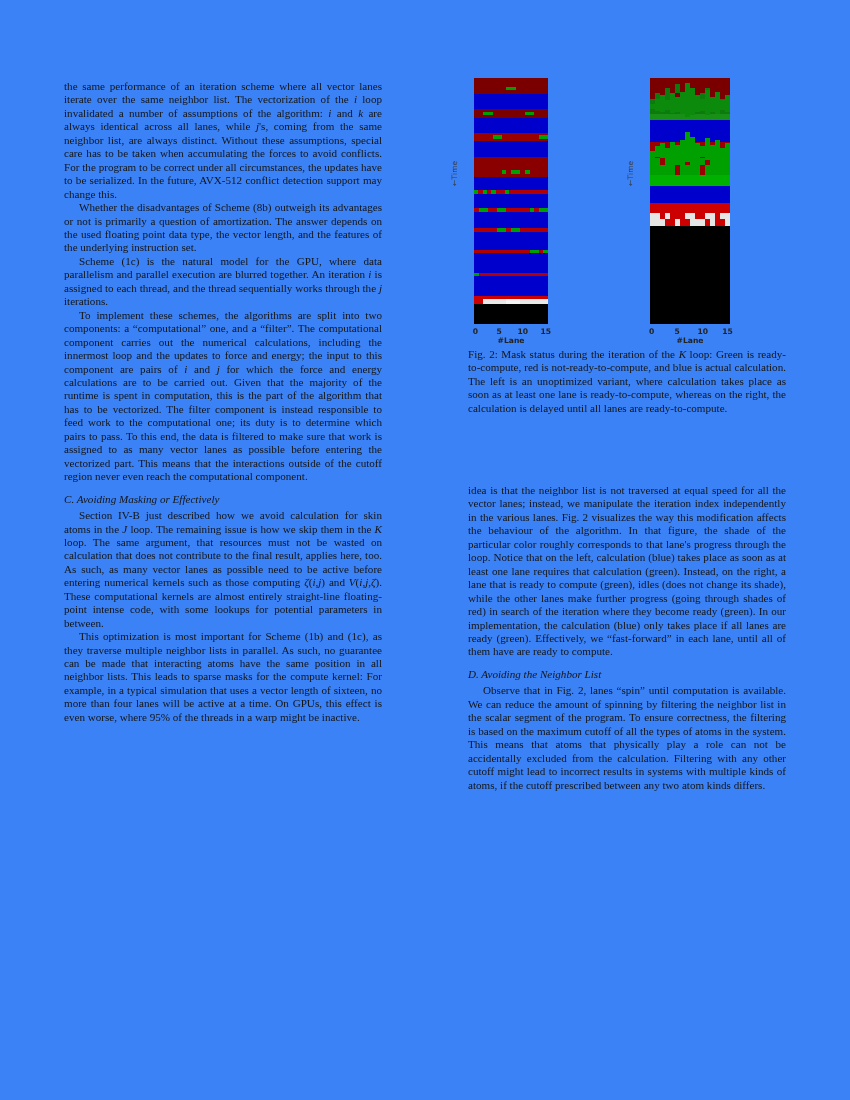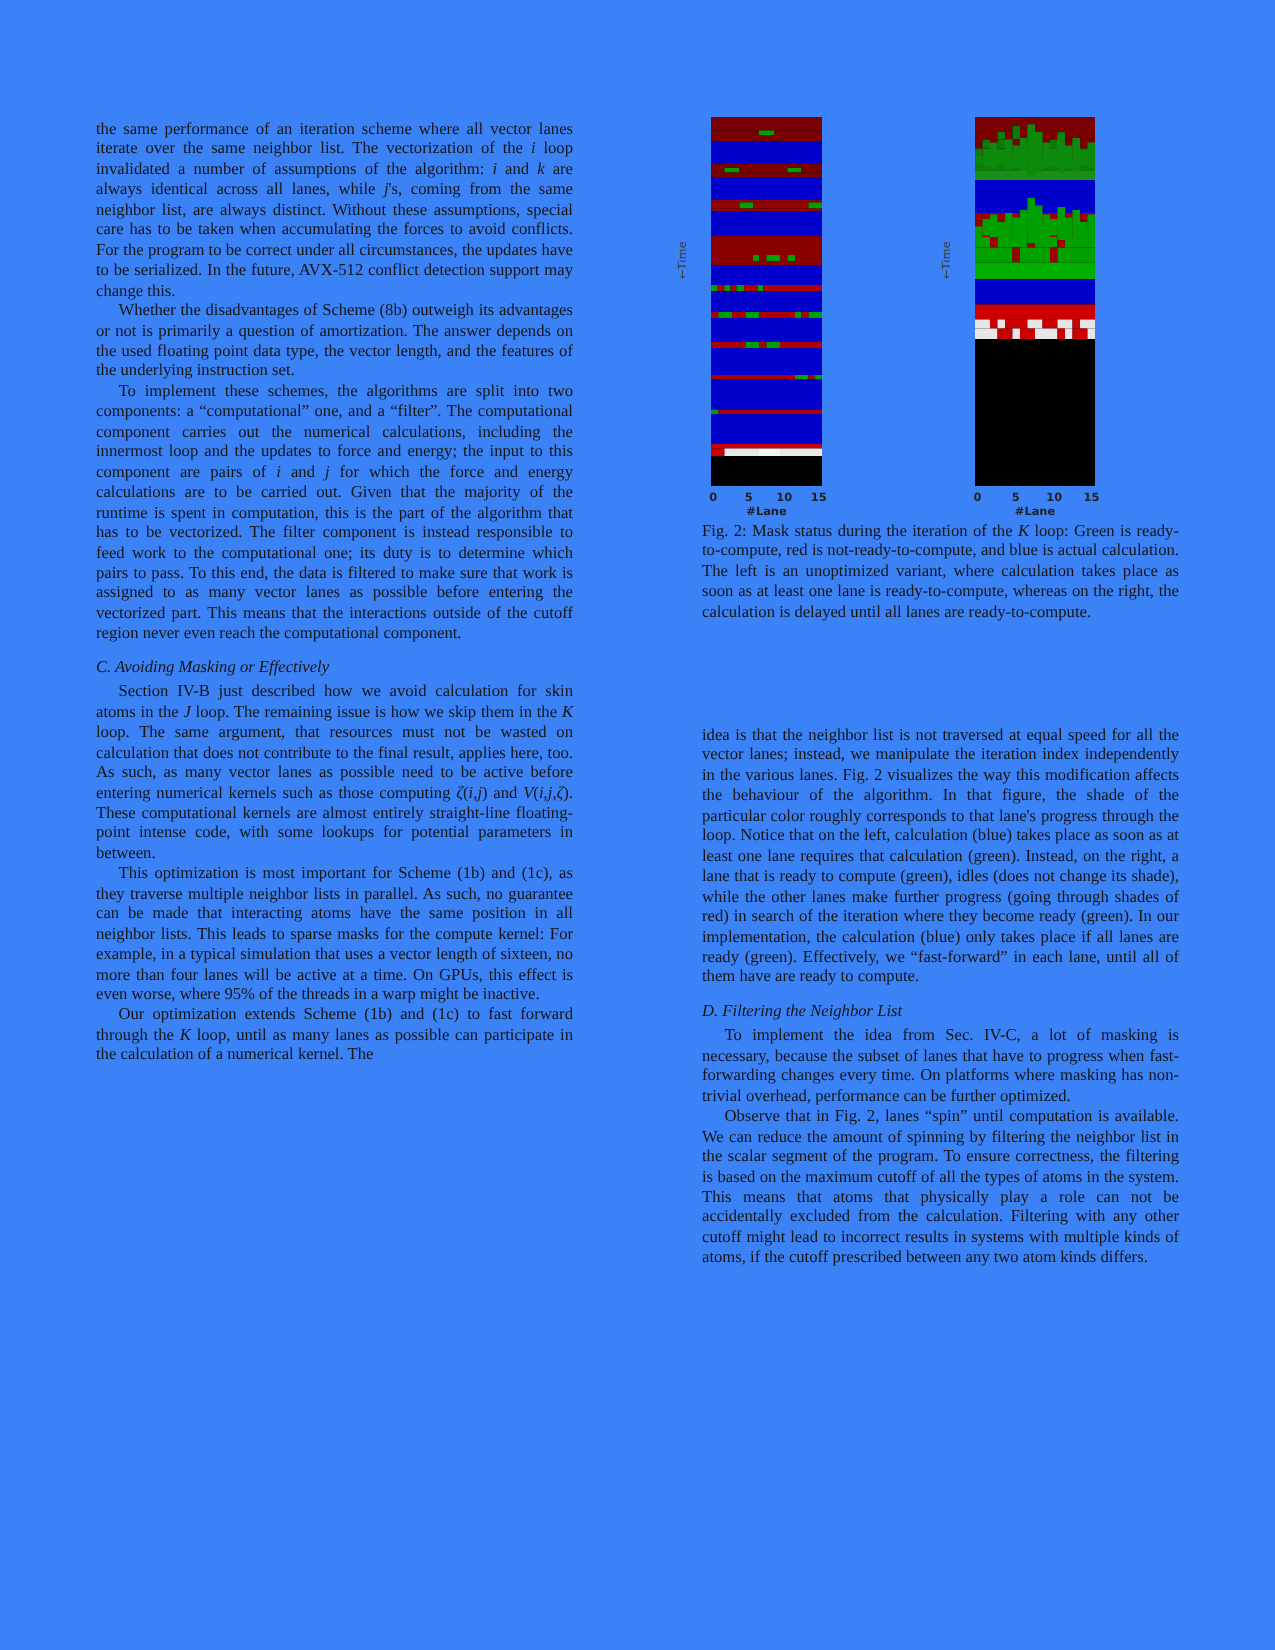--- a/index.html
+++ b/index.html
@@ -146,26 +146,26 @@
   }
 </style>
 </head>
 <body>
 
 <div class="page">
 
   <div class="col col-left">
     <p class="body noindent">the same performance of an iteration scheme where all vector lanes iterate over the same neighbor list. The vectorization of the <i>i</i> loop invalidated a number of assumptions of the algorithm: <i>i</i> and <i>k</i> are always identical across all lanes, while <i>j</i>'s, coming from the same neighbor list, are always distinct. Without these assumptions, special care has to be taken when accumulating the forces to avoid conflicts. For the program to be correct under all circumstances, the updates have to be serialized. In the future, AVX-512 conflict detection support may change this.</p>
     <p class="body">Whether the disadvantages of Scheme (8b) outweigh its advantages or not is primarily a question of amortization. The answer depends on the used floating point data type, the vector length, and the features of the underlying instruction set.</p>
+    <p class="body">Scheme (1c) is the natural model for the GPU, where data parallelism and parallel execution are blurred together. An iteration <i>i</i> is assigned to each thread, and the thread sequentially works through the <i>j</i> iterations.</p>
     <p class="body">To implement these schemes, the algorithms are split into two components: a “computational” one, and a “filter”. The computational component carries out the numerical calculations, including the innermost loop and the updates to force and energy; the input to this component are pairs of <i>i</i> and <i>j</i> for which the force and energy calculations are to be carried out. Given that the majority of the runtime is spent in computation, this is the part of the algorithm that has to be vectorized. The filter component is instead responsible to feed work to the computational one; its duty is to determine which pairs to pass. To this end, the data is filtered to make sure that work is assigned to as many vector lanes as possible before entering the vectorized part. This means that the interactions outside of the cutoff region never even reach the computational component.</p>
 
     <h3 class="section">C.  Avoiding Masking or Effectively</h3>
     <p class="body">Section IV-B just described how we avoid calculation for skin atoms in the <i>J</i> loop. The remaining issue is how we skip them in the <i>K</i> loop. The same argument, that resources must not be wasted on calculation that does not contribute to the final result, applies here, too. As such, as many vector lanes as possible need to be active before entering numerical kernels such as those computing <i>ζ</i>(<i>i</i>,<i>j</i>) and <i>V</i>(<i>i</i>,<i>j</i>,<i>ζ</i>). These computational kernels are almost entirely straight-line floating-point intense code, with some lookups for potential parameters in between.</p>
     <p class="body">This optimization is most important for Scheme (1b) and (1c), as they traverse multiple neighbor lists in parallel. As such, no guarantee can be made that interacting atoms have the same position in all neighbor lists. This leads to sparse masks for the compute kernel: For example, in a typical simulation that uses a vector length of sixteen, no more than four lanes will be active at a time. On GPUs, this effect is even worse, where 95% of the threads in a warp might be inactive.</p>
-    <p class="body">Our optimization extends Scheme (1b) and (1c) to fast forward through the <i>K</i> loop, until as many lanes as possible can participate in the calculation of a numerical kernel. The</p>
   </div>
 
   <div class="figure-wrap">
     <div class="plots">
 
       <div class="plot-block left">
         <div class="ylabel">←Time</div>
         <div class="plot-area" id="plot0">
             <div class="row" style="top: 0%; height: 3.7037%;">
               <div class="cell" style="background: rgb(122, 0, 0); flex: 16 0 0px;"></div>
@@ -518,18 +518,17 @@
         </div>
       </div>
 
     </div>
   </div>
 
   <div class="caption">Fig. 2: Mask status during the iteration of the <i>K</i> loop: Green is ready-to-compute, red is not-ready-to-compute, and blue is actual calculation. The left is an unoptimized variant, where calculation takes place as soon as at least one lane is ready-to-compute, whereas on the right, the calculation is delayed until all lanes are ready-to-compute.</div>
 
   <div class="rightbody">
     <p class="body noindent">idea is that the neighbor list is not traversed at equal speed for all the vector lanes; instead, we manipulate the iteration index independently in the various lanes. Fig. 2 visualizes the way this modification affects the behaviour of the algorithm. In that figure, the shade of the particular color roughly corresponds to that lane's progress through the loop. Notice that on the left, calculation (blue) takes place as soon as at least one lane requires that calculation (green). Instead, on the right, a lane that is ready to compute (green), idles (does not change its shade), while the other lanes make further progress (going through shades of red) in search of the iteration where they become ready (green). In our implementation, the calculation (blue) only takes place if all lanes are ready (green). Effectively, we “fast-forward” in each lane, until all of them have are ready to compute.</p>
-    <h3 class="section">D.  Filtering the Neighbor List</h3>
-    <p class="body">To implement the idea from Sec. IV-C, a lot of masking is necessary, because the subset of lanes that have to progress when fast-forwarding changes every time. On platforms where masking has non-trivial overhead, performance can be further optimized.</p>
+    <h3 class="section">D.  Avoiding the Neighbor List</h3>
     <p class="body">Observe that in Fig. 2, lanes “spin” until computation is available. We can reduce the amount of spinning by filtering the neighbor list in the scalar segment of the program. To ensure correctness, the filtering is based on the maximum cutoff of all the types of atoms in the system. This means that atoms that physically play a role can not be accidentally excluded from the calculation. Filtering with any other cutoff might lead to incorrect results in systems with multiple kinds of atoms, if the cutoff prescribed between any two atom kinds differs.</p>
   </div>
 
 </div>
 
 </body></html>

